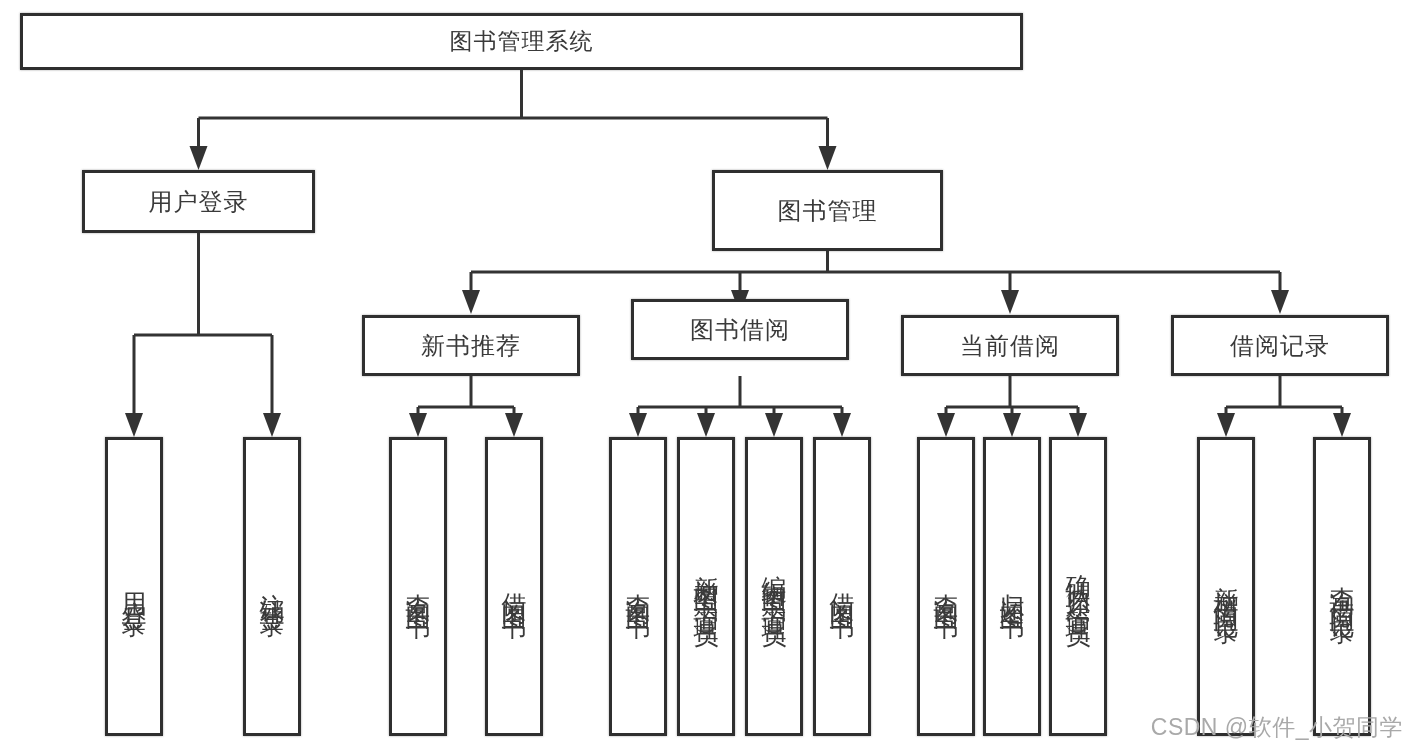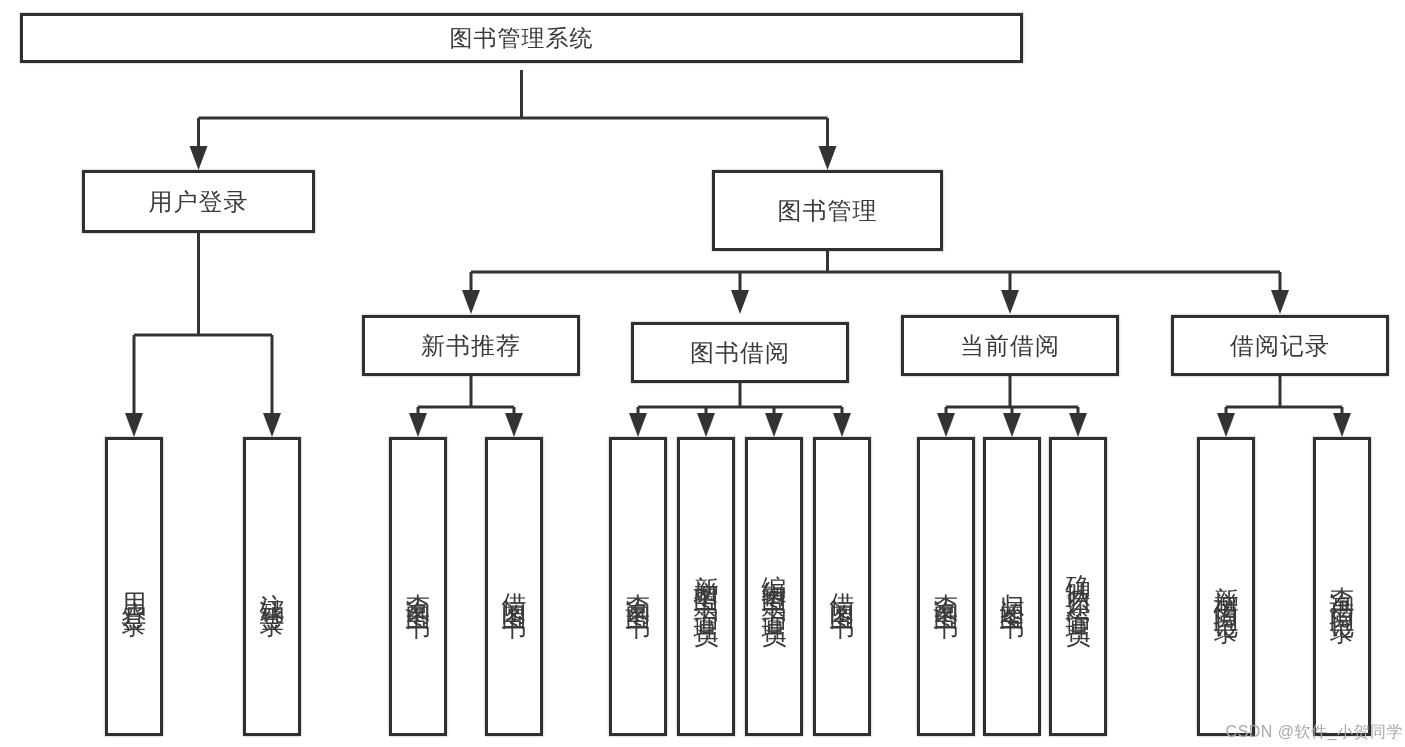--- a/index.html
+++ b/index.html
@@ -29,21 +29,21 @@
   .v-label{
     writing-mode:vertical-rl;
     text-orientation:mixed;
     font-size:25px;color:#3a3a3a;
     letter-spacing:7px;line-height:1;
     white-space:nowrap;
   }
   #watermark{
     position:absolute;
     right:2px;bottom:4px;
-    font-size:16px;
+    font-size:23px;
     color:#a9a9a9;
     letter-spacing:.5px;
     white-space:nowrap;
     z-index:5;
   }
 </style>
 </head>
 <body>
 
 <div id="canvas">
@@ -100,35 +100,35 @@
       <polygon points="765,413 783,413 774,437"></polygon>
       <polygon points="833,413 851,413 842,437"></polygon>
       <polygon points="937,413 955,413 946,437"></polygon>
       <polygon points="1003,413 1021,413 1012,437"></polygon>
       <polygon points="1069,413 1087,413 1078,437"></polygon>
       <polygon points="1217,413 1235,413 1226,437"></polygon>
       <polygon points="1333,413 1351,413 1342,437"></polygon>
     </g>
   </svg>
 
-  <div class="node root" style="left:20px;top:13px;width:1003px;height:50px;">
+  <div class="node root" style="left:20px;top:13px;width:1003px;height:57px;">
     <span class="h-label">图书管理系统</span>
   </div>
 
   <div class="node" style="left:82px;top:170px;width:233px;height:63px;">
     <span class="h-label">用户登录</span>
   </div>
   <div class="node" style="left:712px;top:170px;width:231px;height:81px;">
     <span class="h-label">图书管理</span>
   </div>
 
   <div class="node" style="left:362px;top:315px;width:218px;height:61px;">
     <span class="h-label">新书推荐</span>
   </div>
-  <div class="node" style="left:631px;top:322px;width:218px;height:61px;">
+  <div class="node" style="left:631px;top:299px;width:218px;height:61px;">
     <span class="h-label">图书借阅</span>
   </div>
   <div class="node" style="left:901px;top:315px;width:218px;height:61px;text-align:center;">
     <span class="h-label">当前借阅</span>
   </div>
   <div class="node" style="left:1171px;top:315px;width:218px;height:61px;">
     <span class="h-label">借阅记录</span>
   </div>
 
   <div class="node" style="left:105px;top:437px;width:58px;height:299px;">

